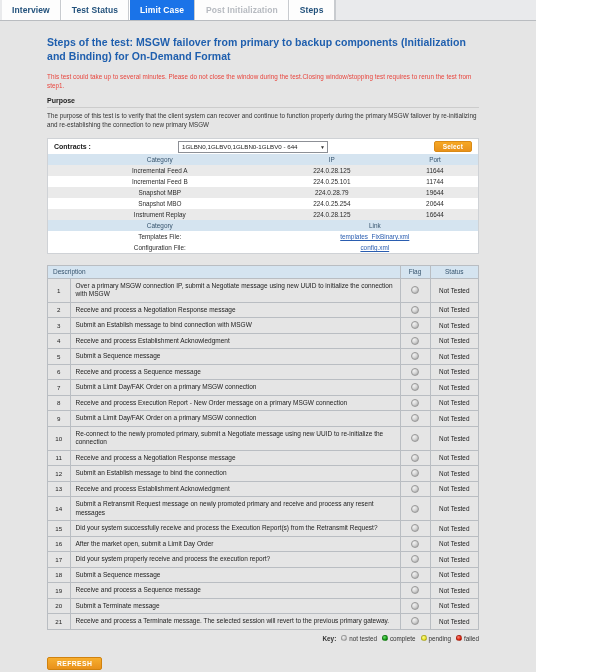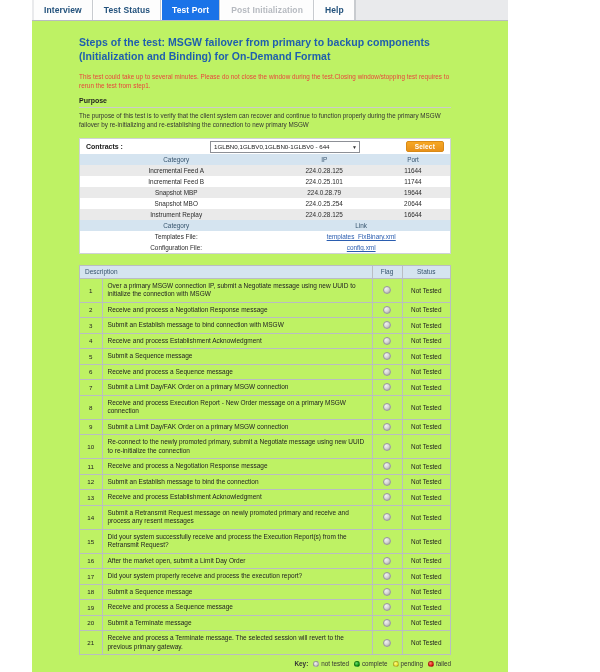--- a/index.html
+++ b/index.html
@@ -5,23 +5,22 @@
   * { box-sizing: border-box; }
   html, body {
     margin: 0; padding: 0;
     width: 600px; height: 672px;
     background: #ffffff;
     font-family: "Liberation Sans", sans-serif;
     overflow: hidden;
   }
   .page {
     position: relative;
-    width: 476px; height: 672px;
-    background: #bef264;
-    margin-left: 32px;
+    width: 536px; height: 672px;
+    background: #e5e5e5;
   }
 
   
   .tabbar {
     position: relative;
     height: 21px;
     background: #e9eaec;
     border-bottom: 1px solid #b9bcc0;
     display: flex;
     align-items: stretch;
@@ -291,27 +290,27 @@
 <div class="page">
 
   <div class="tabbar">
     <div class="tab">
         <span>Interview</span>
       </div>
     <div class="tab">
         <span>Test Status</span>
       </div>
     <div class="tab active">
-        <span>Test Port</span>
+        <span>Limit Case</span>
       </div>
     <div class="tab disabled">
         <span>Post Initialization</span>
       </div>
     <div class="tab">
-        <span>Help</span>
+        <span>Steps</span>
       </div>
     <div class="tabfill"></div>
   </div>
 
   <div class="content">
     <div class="content-inner">
 
       <h1 class="title">Steps of the test: MSGW failover from primary to backup components (Initialization and Binding) for On-Demand Format</h1>
 
       <div class="warn">This test could take up to several minutes. Please do not close the window during the test.Closing window/stopping test requires to rerun the test from step1.</div>

